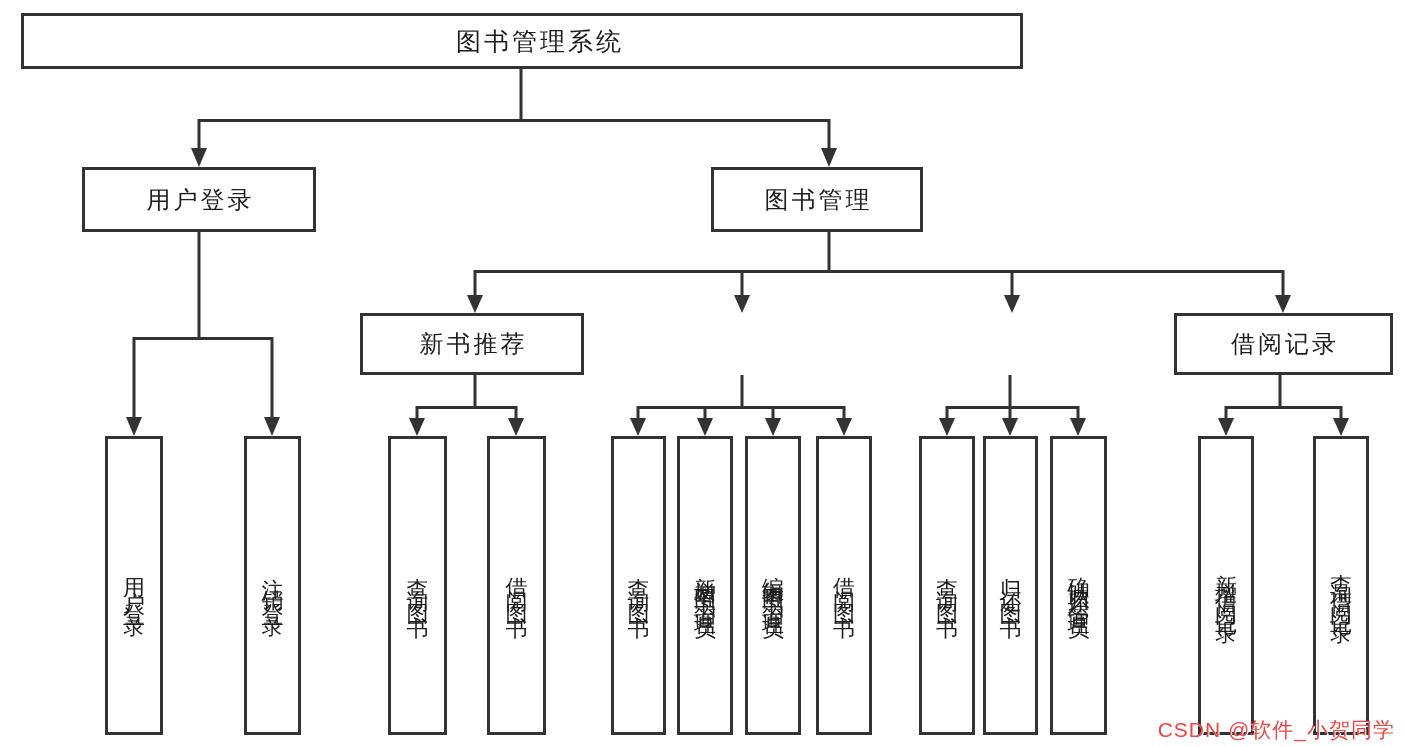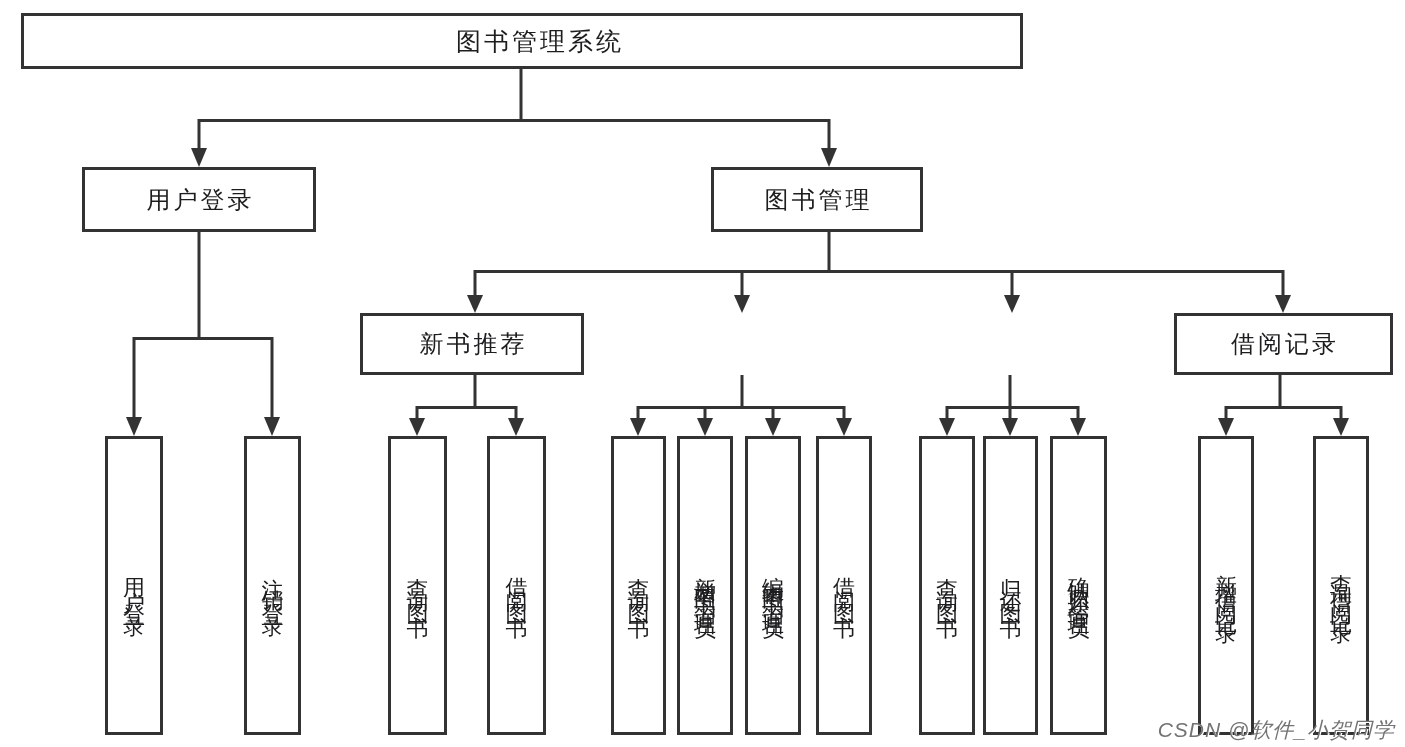--- a/index.html
+++ b/index.html
@@ -57,26 +57,25 @@
   #l-b2       {left:816px; width:56px;}
   #l-q3       {left:919px; width:56px;}
   #l-ret      {left:983px; width:55px;}
   #l-confirm  {left:1050px;width:57px;}
   #l-addrec   {left:1198px;width:56px;}
   #l-qrec     {left:1313px;width:56px;}
   #watermark{
     position:absolute;
     right:10px;bottom:3px;
     font-size:21px;
-    color:#737373;
+    color:#ef4444;
     letter-spacing:1px;
     text-shadow:1px 1px 0 #ffffff;
     z-index:10;
     white-space:nowrap;
-    font-style:italic;
   }
 </style>
 </head>
 <body>
 
 <div id="stage">
 
   <svg class="connectors" viewBox="0 0 1405 747" xmlns="http://www.w3.org/2000/svg">
     <g stroke="#333333" stroke-width="3" fill="none">
 

